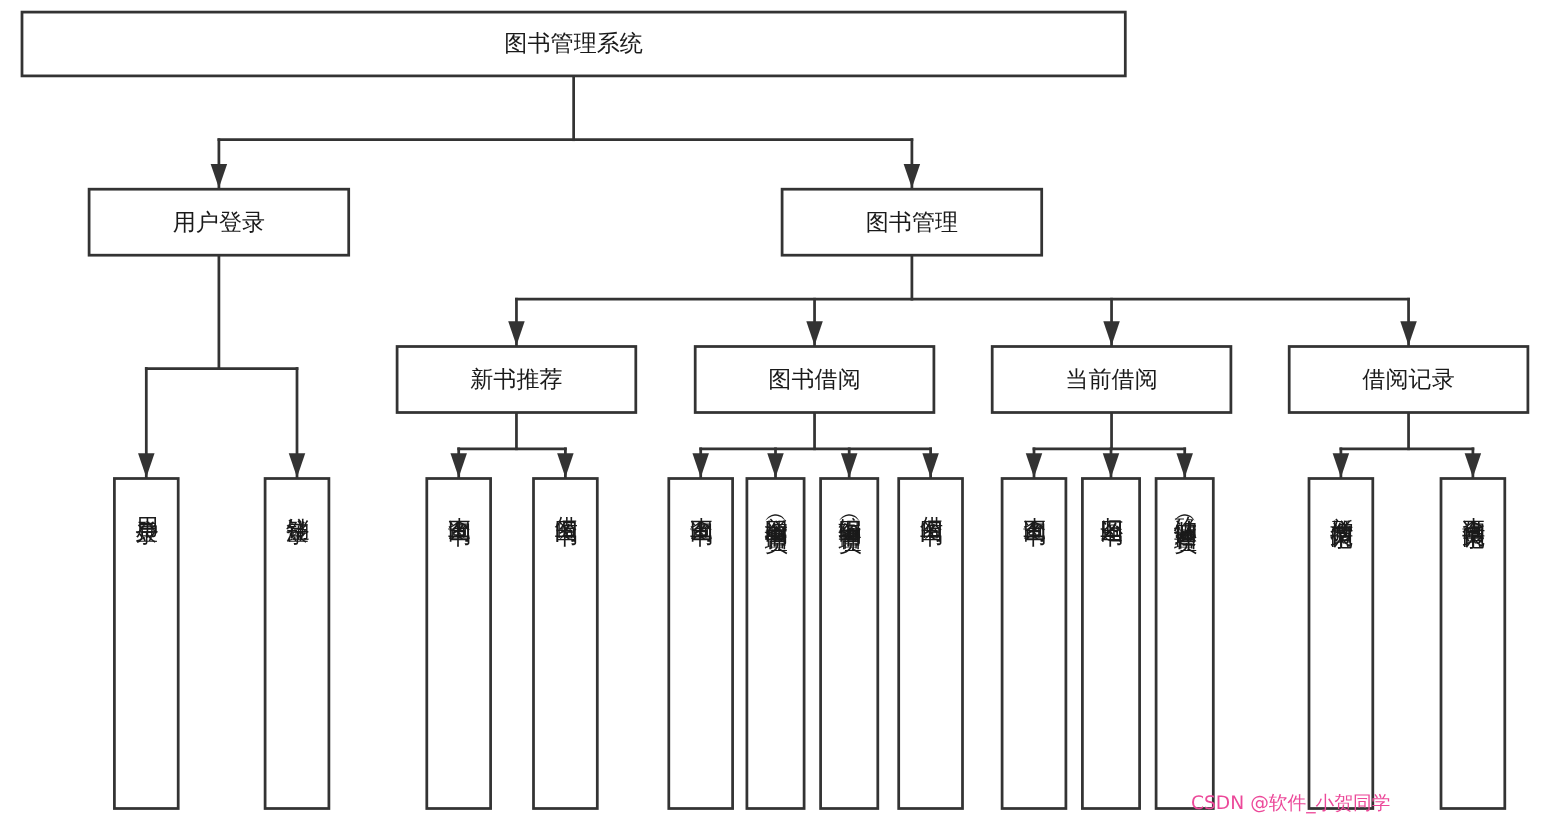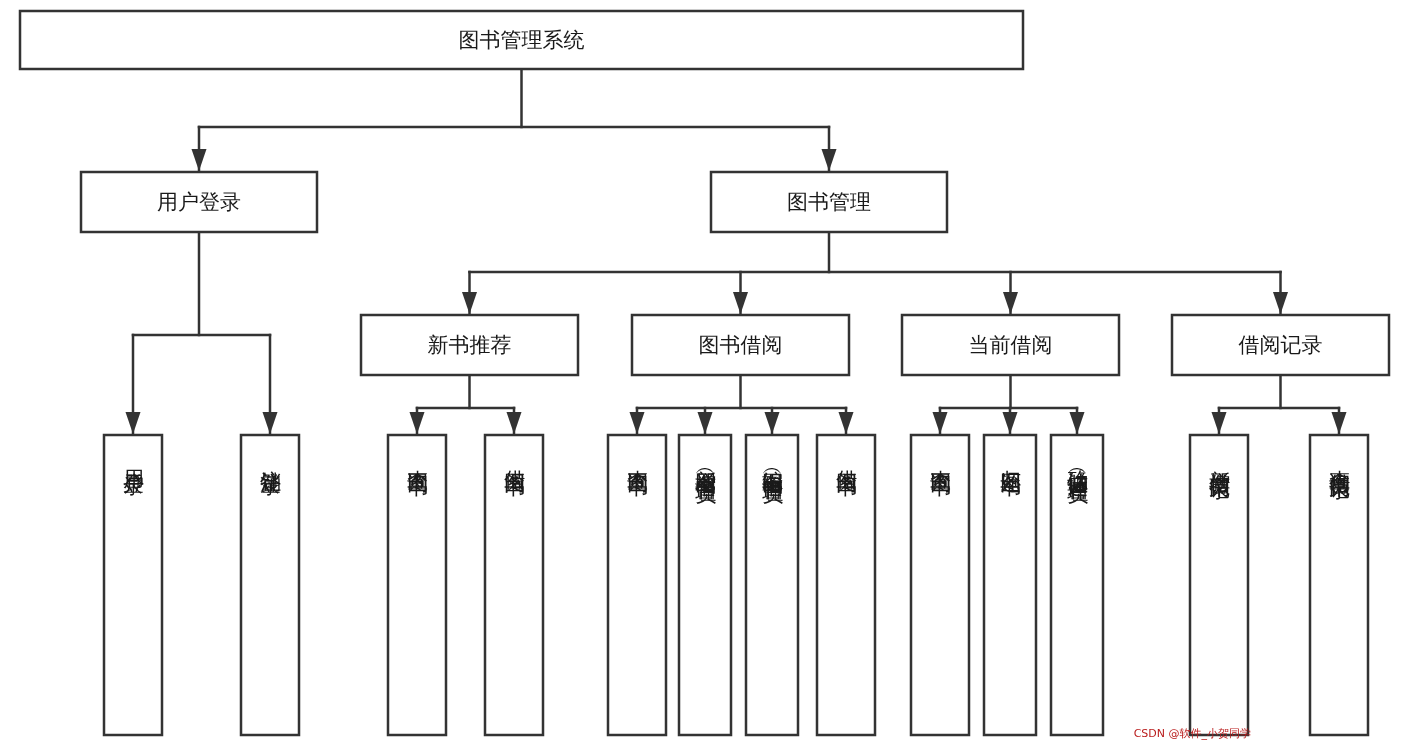--- a/index.html
+++ b/index.html
@@ -12,20 +12,21 @@
     width: 1405px;
     height: 747px;
     font-family: "DejaVu Sans", "Liberation Sans", sans-serif;
     overflow: hidden;
   }
   #diagram-root {
     position: relative;
     width: 1261px;
     height: 747px;
     background: #ffffff;
+    padding-left: 13px;
   }
   svg#flowchart {
     position: absolute;
     left: 0;
     top: 0;
     width: 1405px;
     height: 747px;
   }
   .node-rect {
     fill: #ffffff;
@@ -60,22 +61,22 @@
     letter-spacing: 2px;
     white-space: nowrap;
     transform: translateX(-50%);
     user-select: none;
   }
   .watermark {
     position: absolute;
     right: 10px;
     bottom: 6px;
     font-family: "DejaVu Sans", "Liberation Sans", sans-serif;
-    font-size: 11px;
-    color: #b91c1c;
+    font-size: 17px;
+    color: #ec4899;
     white-space: nowrap;
     user-select: none;
   }
 </style>
 </head>
 <body>
 
 <div id="diagram-root">
 
   <svg id="flowchart" viewBox="0 0 1405 747">

